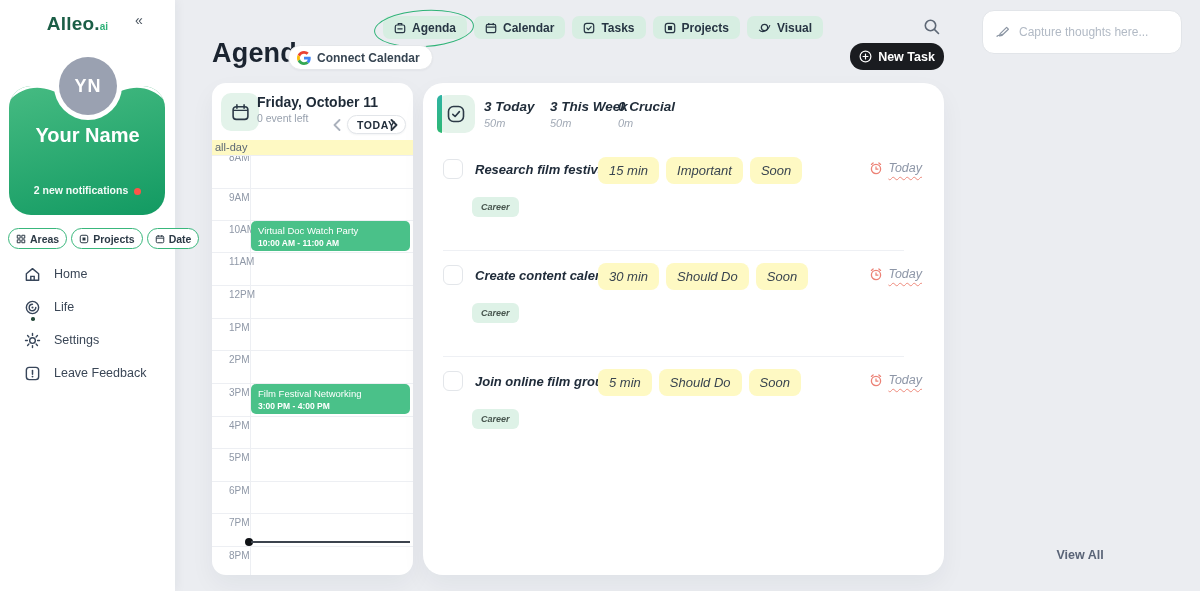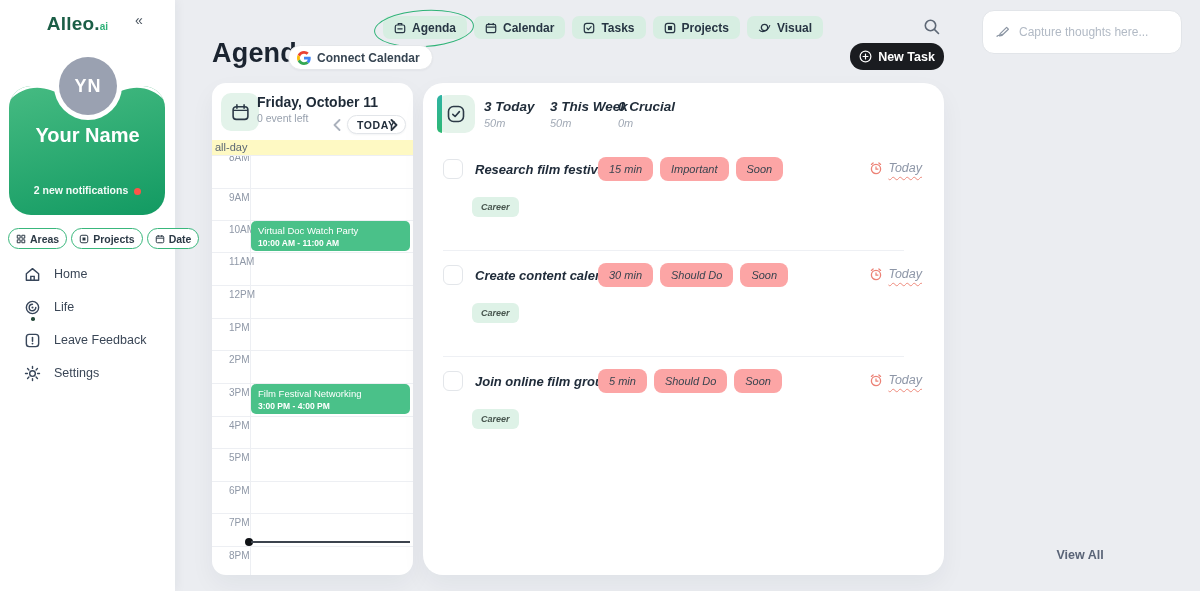--- a/index.html
+++ b/index.html
@@ -105,21 +105,21 @@
                             border-radius:10px 0 0 10px; background:linear-gradient(#2eb3a4,#2eb873); }
   .stat { position:absolute; top:16px; white-space:nowrap; }
   .stat-label { font-size:13.5px; font-weight:700; color:#212d3a; }
   .stat-sub { font-size:11px; color:#a2aab6; margin-top:3px; }
 
   .task-row { position:absolute; left:0; right:0; height:102px; }
   .task-check { position:absolute; left:20px; top:11px; width:20px; height:20px; border:1.5px solid #e3e6ea;
                 border-radius:6px; background:#fff; cursor:pointer; }
   .task-title { position:absolute; left:52px; top:14px; font-size:13px; font-weight:700; color:#202c3a; white-space:nowrap; }
   .task-pills { position:absolute; left:175px; top:9px; display:flex; gap:7px; }
-  .pill { background:#fca5a5; border-radius:8px; padding:6px 11px; font-size:11px; color:#39444f;
+  .pill { background:#fef9c3; border-radius:8px; padding:6px 11px; font-size:13px; color:#39444f;
           white-space:nowrap; cursor:pointer; }
   .task-due { position:absolute; right:22px; top:13px; display:flex; align-items:center; gap:5px; cursor:pointer; }
   .due-label { font-size:12.5px; color:#8d96a7; text-decoration-line:underline; text-decoration-style:wavy;
                text-decoration-color:#ee8a7c; text-decoration-thickness:1px; text-underline-offset:4px; }
   .task-tag { position:absolute; left:49px; top:49px; background:#def2e7; color:#47554e; font-size:9px;
               font-weight:600; border-radius:6px; padding:5px 9px; cursor:pointer; }
   .row-divider { position:absolute; left:20px; right:40px; height:1px; background:#eef0f4; }
 
   .view-all { position:absolute; left:1020px; top:548px; width:120px; text-align:center; font-size:12.5px;
               font-weight:700; color:#5a6477; cursor:pointer; }
@@ -186,35 +186,35 @@
               <path d="M9 5.5 a3.5 3.5 0 1 0 3.5 3.5" fill="none" stroke="currentColor" stroke-width="1.5" stroke-linecap="round"></path>
               <circle cx="9" cy="9" r="1.1" fill="currentColor"></circle>
             </svg>
             <span class="life-dot"></span>
           </span>
         <span>Life</span>
       </div>
       <div class="menu-item">
         <span class="menu-icon">
             <svg width="17" height="17" viewBox="0 0 18 18">
+              <circle cx="9" cy="9" r="3" fill="none" stroke="currentColor" stroke-width="1.5"></circle>
+              <path d="M9 1.6V3.6M9 14.4V16.4M1.6 9H3.6M14.4 9H16.4M3.8 3.8L5.2 5.2M12.8 12.8L14.2 14.2M14.2 3.8L12.8 5.2M5.2 12.8L3.8 14.2" stroke="currentColor" stroke-width="1.5" stroke-linecap="round"></path>
+            </svg>
+          </span>
+        <span>Settings</span>
+      </div>
+      <div class="menu-item">
+        <span class="menu-icon">
+            <svg width="17" height="17" viewBox="0 0 18 18">
               <rect x="2.5" y="2.5" width="13" height="13" rx="3" fill="none" stroke="currentColor" stroke-width="1.5"></rect>
               <path d="M9 5.8v4" stroke="currentColor" stroke-width="1.6" stroke-linecap="round"></path>
               <circle cx="9" cy="12.3" r="1" fill="currentColor"></circle>
             </svg>
           </span>
         <span>Leave Feedback</span>
-      </div>
-      <div class="menu-item">
-        <span class="menu-icon">
-            <svg width="17" height="17" viewBox="0 0 18 18">
-              <circle cx="9" cy="9" r="3" fill="none" stroke="currentColor" stroke-width="1.5"></circle>
-              <path d="M9 1.6V3.6M9 14.4V16.4M1.6 9H3.6M14.4 9H16.4M3.8 3.8L5.2 5.2M12.8 12.8L14.2 14.2M14.2 3.8L12.8 5.2M5.2 12.8L3.8 14.2" stroke="currentColor" stroke-width="1.5" stroke-linecap="round"></path>
-            </svg>
-          </span>
-        <span>Settings</span>
       </div>
     </div>
   </div>
 
   <div class="tabs">
     <div class="tab active">
       <svg width="12" height="12" viewBox="0 0 14 14">
           <rect x="1.5" y="3.5" width="11" height="9" rx="2" fill="none" stroke="currentColor" stroke-width="1.4"></rect>
           <path d="M5 3.5 V2 h4 v1.5" fill="none" stroke="currentColor" stroke-width="1.4"></path>
           <path d="M4.5 8 h5" stroke="currentColor" stroke-width="1.4" stroke-linecap="round"></path>

